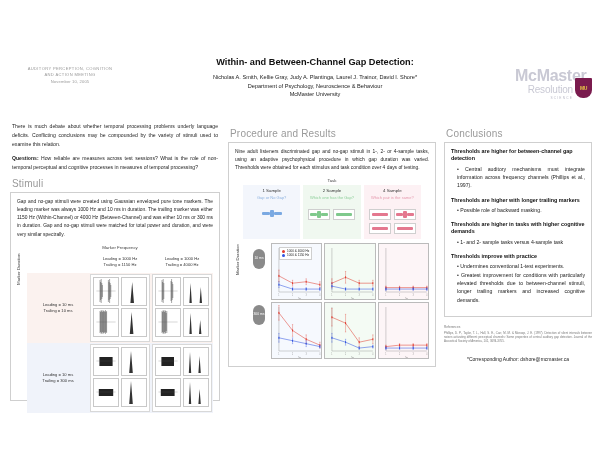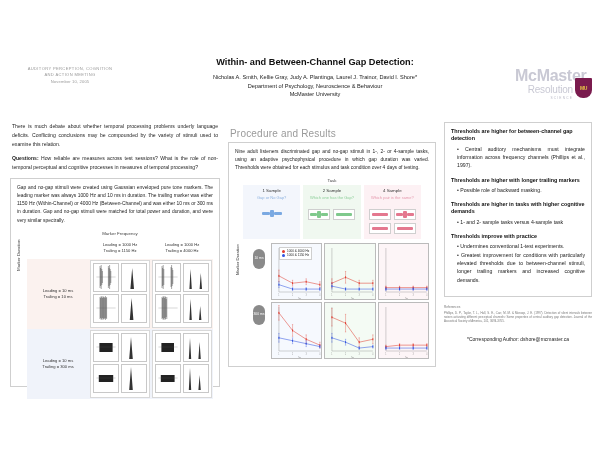--- a/index.html
+++ b/index.html
@@ -156,20 +156,21 @@
     </div>
   </div>
 
   <div class="col col-left">
 
     <div class="intro">
       <p>There is much debate about whether temporal processing problems underly language deficits. Conflicting conclusions may be compounded by the variety of stimuli used to examine this relation.</p>
       <p><b>Questions:</b> <span>How reliable are measures across test sessions? What is the role of non-temporal perceptual and cognitive processes in measures of temporal processing?</span></p>
     </div>
 
+    <div class="sec-head">Stimuli</div>
 
     <div class="panel">
       <div class="panel-text">Gap and no-gap stimuli were created using Gaussian enveloped pure tone markers. The leading marker was always 1000 Hz and 10 ms in duration. The trailing marker was either 1150 Hz (Within-Channel) or 4000 Hz (Between-Channel) and was either 10 ms or 300 ms in duration. Gap and no-gap stimuli were matched for total power and duration, and were very similar spectrally.</div>
 
       <div class="stim-fig">
         <div class="md-label">Marker Duration</div>
         <div class="stim-grid">
           <div class="mf-label">Marker Frequency</div>
 
           <div class="stim-row">
@@ -656,20 +657,21 @@
                   <text x="55.5" y="56" font-size="2.8" fill="#666" text-anchor="middle">Day</text>
                 </svg>
             </div>
           </div>
         </div>
       </div>
     </div>
   </div>
 
   <div class="col col-right">
+    <div class="sec-head">Conclusions</div>
 
     <div class="panel">
       <div class="concl">
         <div class="blk">
           <h4>Thresholds are higher for between-channel gap detection</h4>
           <ul>
             <li>Central auditory mechanisms must integrate information across frequency channels (Phillips et al., 1997).</li>
           </ul>
         </div>
         <div class="blk">

